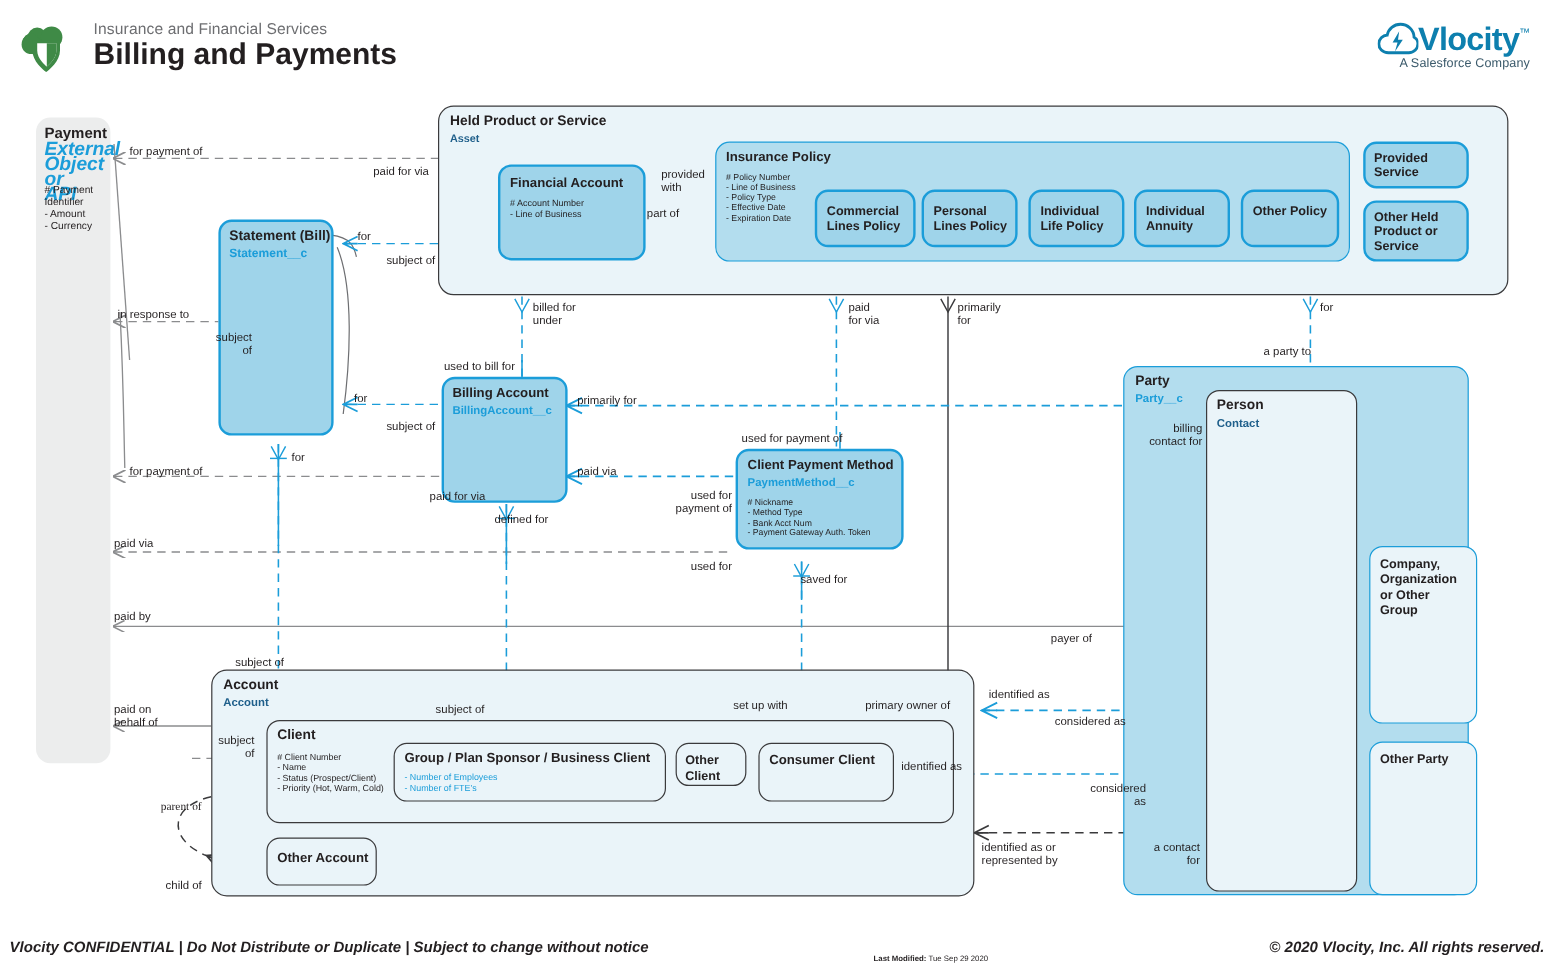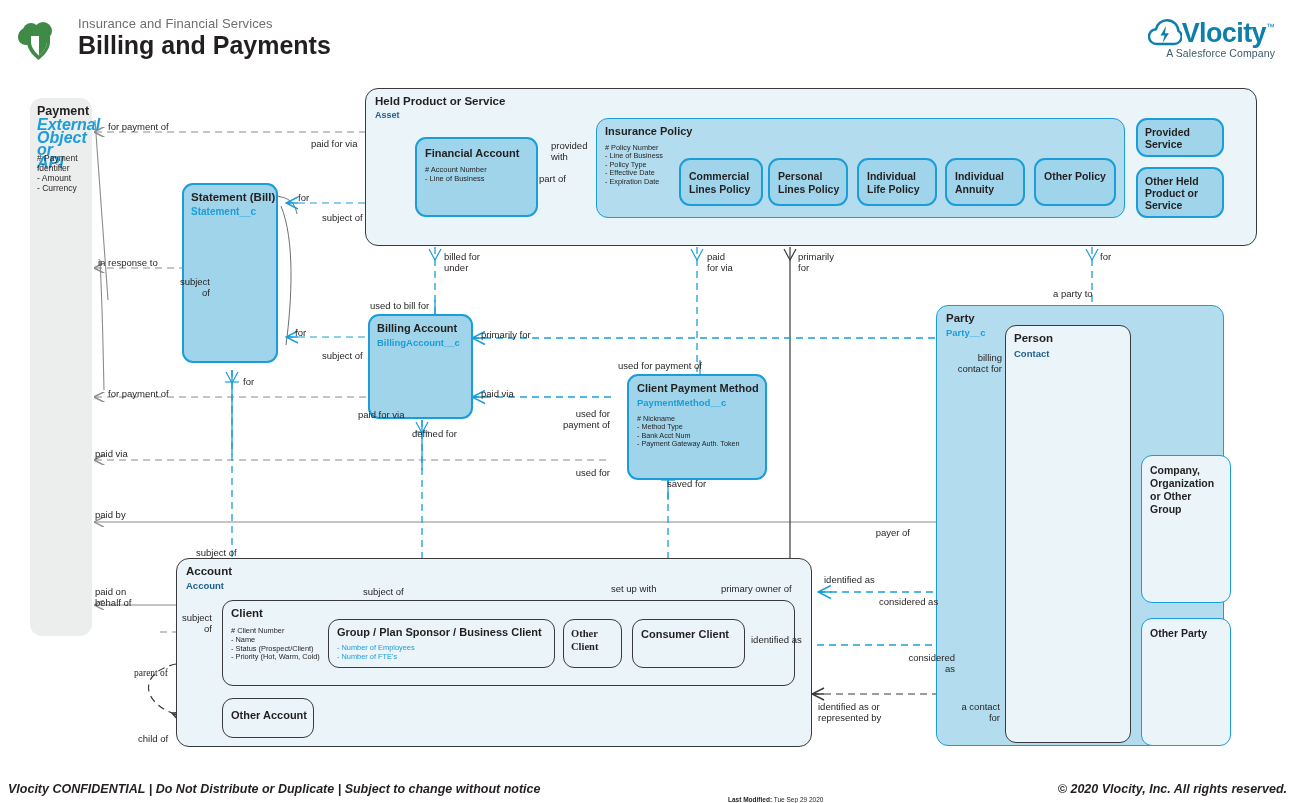--- a/index.html
+++ b/index.html
@@ -274,21 +274,21 @@
   <div class="t" style="position:absolute;left:7px;top:6px;font-size:10.5px;line-height:12px;white-space:pre-line;">Other Held
 Product or
 Service</div>
 </div>
 
 <div class="box blue-entity" style="left:368px;top:314px;width:105px;height:105px;">
   <div class="t" style="position:absolute;left:7px;top:6px;font-size:11px;">Billing Account</div>
   <div class="api" style="position:absolute;left:7px;top:21px;font-size:9.5px;">BillingAccount__c</div>
 </div>
 
-<div class="box blue-entity" style="left:627px;top:374px;width:140px;height:106px;">
+<div class="box blue-entity" style="left:613px;top:374px;width:140px;height:84px;">
   <div class="t" style="position:absolute;left:8px;top:6px;font-size:11px;">Client Payment Method</div>
   <div class="api" style="position:absolute;left:8px;top:21px;font-size:9.5px;">PaymentMethod__c</div>
   <div class="fields" style="position:absolute;left:8px;top:39px;font-size:7.2px;line-height:8.4px;">
     <div># Nickname</div>
     <div>- Method Type</div>
     <div>- Bank Acct Num</div>
     <div>- Payment Gateway Auth. Token</div>
   </div>
 </div>
 
@@ -323,21 +323,21 @@
     <div>- Priority (Hot, Warm, Cold)</div>
   </div>
 </div>
 <div class="box light-entity" style="left:328px;top:619px;width:227px;height:49px;">
   <div class="t" style="position:absolute;left:8px;top:6px;font-size:11px;">Group / Plan Sponsor / Business Client</div>
   <div style="position:absolute;left:8px;top:24px;font-size:7.4px;line-height:8.6px;color:#1b9dd9;">
     <div>- Number of Employees</div>
     <div>- Number of FTE's</div>
   </div>
 </div>
-<div class="box light-entity" style="left:563px;top:619px;width:59px;height:49px;font-family:Liberation Serif, serif;">
+<div class="box light-entity" style="left:563px;top:619px;width:59px;height:36px;">
   <div class="t" style="position:absolute;left:7px;top:8px;font-size:10.5px;line-height:12.5px;white-space:pre-line;">Other
 Client</div>
 </div>
 <div class="box light-entity" style="left:632px;top:619px;width:113px;height:49px;">
   <div class="t" style="position:absolute;left:8px;top:8px;font-size:11px;line-height:12.5px;">Consumer Client</div>
 </div>
 <div class="box light-entity" style="left:222px;top:698px;width:92px;height:40px;">
   <div class="t" style="position:absolute;left:8px;top:10px;font-size:11px;">Other Account</div>
 </div>
 

